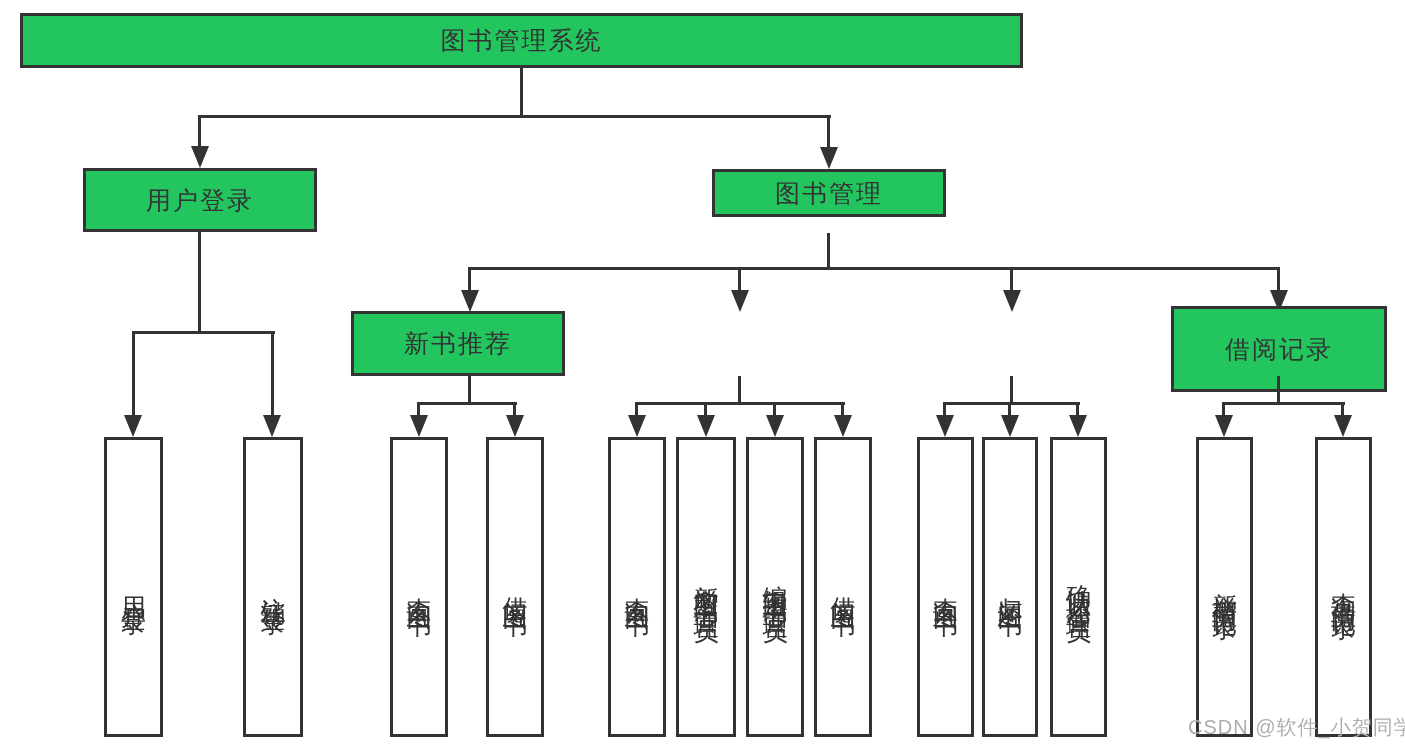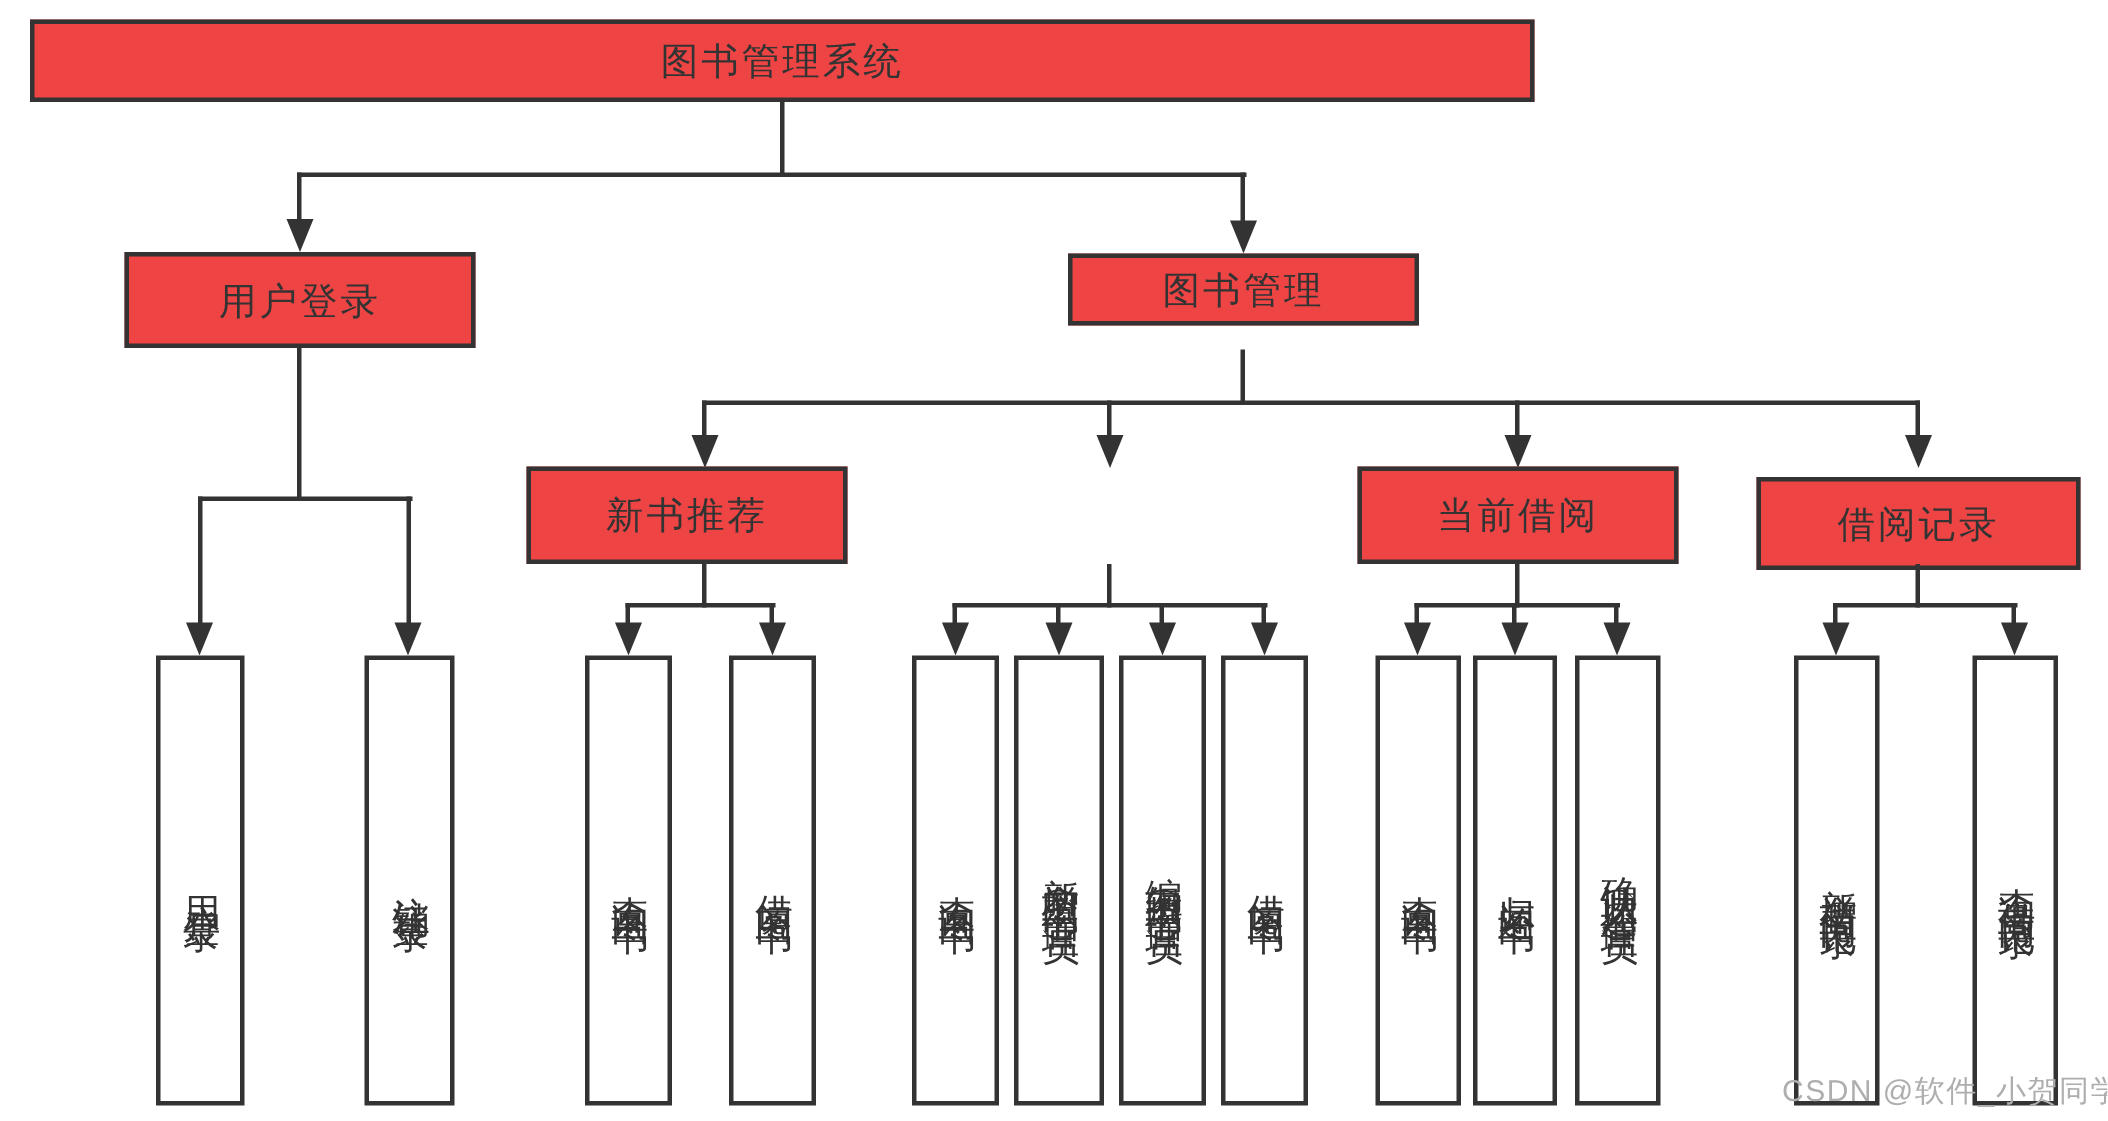--- a/index.html
+++ b/index.html
@@ -1,21 +1,21 @@
 <!DOCTYPE html>
 <html><head>
 <meta charset="utf-8">
 <style>
   html,body{margin:0;padding:0;background:#ffffff;}
   .canvas{
     position:relative;width:1405px;height:747px;background:#ffffff;
     font-family:"Liberation Sans","DejaVu Sans",sans-serif;overflow:hidden;
   }
   .node{
-    position:absolute;border:3px solid #333333;background:#ef4444;
+    position:absolute;border:3px solid #333333;background:#22c55e;
     box-sizing:border-box;display:flex;align-items:center;justify-content:center;
     font-size:25px;color:#333333;letter-spacing:2px;
   }
   .leaf{
     position:absolute;top:437px;height:300px;border:3px solid #333333;
     background:#ffffff;box-sizing:border-box;
     display:flex;align-items:center;justify-content:center;
   }
   .vtext{
     writing-mode:vertical-lr;text-orientation:mixed;
@@ -70,24 +70,21 @@
   <i class="vl" style="left:738px;top:267px;height:25px"></i>
   <i class="ar" style="left:731px;top:290px"></i>
   <i class="vl" style="left:1010px;top:267px;height:25px"></i>
   <i class="ar" style="left:1003px;top:290px"></i>
   <i class="vl" style="left:1277px;top:267px;height:25px"></i>
   <i class="ar" style="left:1270px;top:290px"></i>
 
   <div class="node" style="left:351px;top:311px;width:214px;height:65px">
     <span>新书推荐</span>
   </div>
-  <div class="node" style="left:905px;top:311px;width:214px;height:65px">
-    <span>当前借阅</span>
-  </div>
-  <div class="node" style="left:1171px;top:318px;width:216px;height:62px">
+  <div class="node" style="left:1171px;top:306px;width:216px;height:86px">
     <span>借阅记录</span>
   </div>
 
   <i class="vl" style="left:468px;top:376px;height:29px"></i>
   <i class="hl" style="left:417px;top:402px;width:100px"></i>
   <i class="vl" style="left:417px;top:402px;height:15px"></i>
   <i class="ar" style="left:410px;top:415px"></i>
   <i class="vl" style="left:513px;top:402px;height:15px"></i>
   <i class="ar" style="left:506px;top:415px"></i>
 

